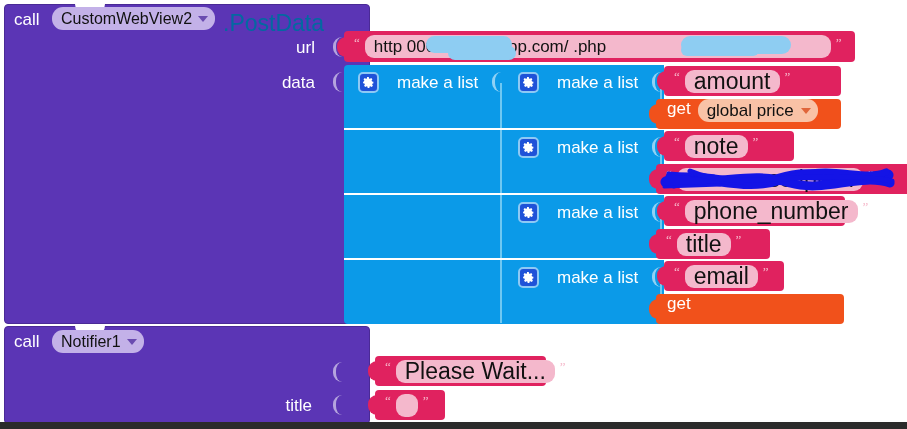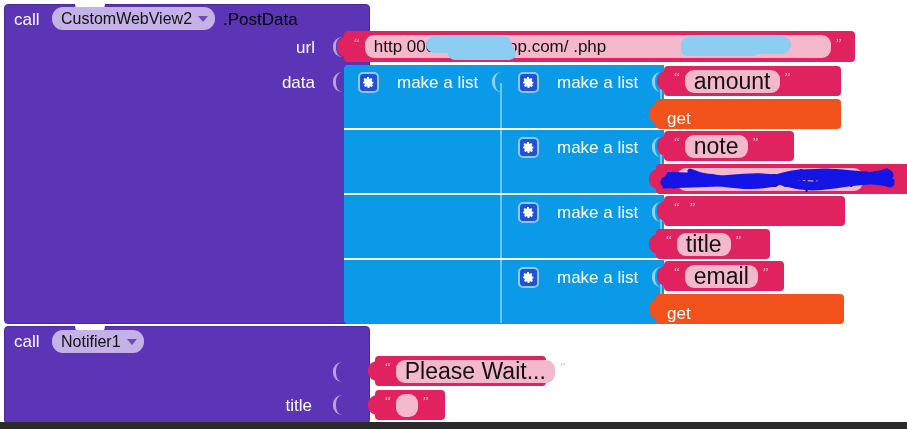--- a/index.html
+++ b/index.html
@@ -19,21 +19,21 @@
   .purple-block{position:absolute;background:#5b35b5;border:1px solid #4a2a96;box-sizing:border-box;}
   .notch-top{position:absolute;top:-1px;width:30px;height:9px;background:#ffffff;
      border-bottom-left-radius:14px;border-bottom-right-radius:14px;}
   .notch-bot{position:absolute;width:30px;height:9px;background:#5b35b5;
      border-bottom-left-radius:14px;border-bottom-right-radius:14px;border:1px solid #4a2a96;border-top:none;box-sizing:border-box;}
 
   .call-word{position:absolute;color:#ffffff;font-size:17px;}
   .comp-drop{position:absolute;background:#c3b1e8;border-radius:11px;height:23px;display:flex;align-items:center;padding:0 7px 0 9px;box-sizing:border-box;}
   .comp-drop .nm{color:#111;font-size:16px;white-space:nowrap;}
   .caret{margin-left:6px;width:0;height:0;border-left:5px solid transparent;border-right:5px solid transparent;border-top:6px solid #6a4bb0;}
-  .method-name{position:absolute;color:#000000;font-size:17px;white-space:nowrap;}
+  .method-name{position:absolute;color:#0369a1;font-size:23px;white-space:nowrap;}
 
   .socket-lbl{position:absolute;color:#ffffff;font-size:17px;text-align:right;white-space:nowrap;}
   
   .sock{position:absolute;width:9px;height:20px;background:transparent;
         border-left:3px solid rgba(255,255,255,.55);border-radius:9px 0 0 9px;}
 
   
   .cyan{position:absolute;background:#0b9ae8;box-sizing:border-box;}
   .cyan-sep{position:absolute;background:#ffffff;height:2px;}
   .cyan-vline{position:absolute;background:#6fc8f2;width:2px;}
@@ -43,21 +43,21 @@
   
   .mag{position:absolute;background:#e0225f;box-sizing:border-box;display:flex;align-items:center;}
   .mag .q{color:#f6b9cb;font-size:13px;font-family:"Liberation Serif",serif;margin:0 5px 0 10px;position:relative;top:-4px;}
   .mag .q2{color:#f6b9cb;font-size:13px;font-family:"Liberation Serif",serif;margin:0 9px 0 5px;position:relative;top:-4px;}
   .txtfield{background:#f4b8cc;border-radius:9px;height:23px;display:flex;align-items:center;padding:0 9px;box-sizing:border-box;}
   .txtfield span{color:#111;font-size:23px;white-space:nowrap;}
   
   .plug{position:absolute;left:-7px;top:50%;transform:translateY(-50%);width:9px;height:20px;border-radius:9px 0 0 9px;}
 
   
-  .org{position:absolute;background:#f1511b;box-sizing:border-box;display:flex;align-items:flex-end;}
+  .org{position:absolute;background:#f1511b;box-sizing:border-box;display:flex;align-items:flex-start;}
   .org .get{color:#ffffff;font-size:17px;margin:0 7px 0 11px;}
   .varfield{background:#f9c2a6;border-radius:11px;height:23px;display:flex;align-items:center;padding:0 7px 0 9px;box-sizing:border-box;}
   .varfield span{color:#111;font-size:17px;white-space:nowrap;}
   .caret-o{margin-left:7px;width:0;height:0;border-left:5px solid transparent;border-right:5px solid transparent;border-top:6px solid #e0653a;}
 
   
   .redact-blue{position:absolute;background:#8ecdf2;border-radius:12px;}
   .scribble{position:absolute;}
 
   .bottombar{position:absolute;left:0;bottom:0;width:907px;height:7px;background:#2b2b2b;}
@@ -129,20 +129,24 @@
     <span class="q">“</span>
     <div class="txtfield">
       <span>amount</span>
     </div>
     <span class="q2">”</span>
   </div>
 
   <div class="org" style="left:656px;top:99px;width:185px;height:30px;border-radius:4px;">
     <div class="plug" style="background:#f1511b;"></div>
     <span class="get">get</span>
+    <div class="varfield">
+      <span>global price</span>
+      <span class="caret-o"></span>
+    </div>
   </div>
 
   <div class="cyan" style="left:504px;top:130px;width:160px;height:64px;"></div>
   <div class="cyan-sep" style="left:344px;top:193px;width:320px;"></div>
   <div class="gear" style="left:518px;top:137px;">
     <svg width="13" height="13" viewBox="0 0 24 24" aria-hidden="true">
       <path fill="#ffffff" d="M12 8.2a3.8 3.8 0 1 0 0 7.6 3.8 3.8 0 0 0 0-7.6zm0 5.6a1.8 1.8 0 1 1 0-3.6 1.8 1.8 0 0 1 0 3.6z"></path>
       <path fill="#ffffff" d="M21 13.6v-3.2l-2.5-.4a6.9 6.9 0 0 0-.8-1.9l1.5-2-2.3-2.3-2 1.5a6.9 6.9 0 0 0-1.9-.8L12.6 2h-3.2l-.4 2.5a6.9 6.9 0 0 0-1.9.8l-2-1.5-2.3 2.3 1.5 2a6.9 6.9 0 0 0-.8 1.9L2 10.4v3.2l2.5.4c.2.7.5 1.3.8 1.9l-1.5 2 2.3 2.3 2-1.5c.6.3 1.2.6 1.9.8l.4 2.5h3.2l.4-2.5c.7-.2 1.3-.5 1.9-.8l2 1.5 2.3-2.3-1.5-2c.3-.6.6-1.2.8-1.9l2.5-.4z"></path>
     </svg>
   </div>
@@ -190,20 +194,23 @@
     </svg>
   </div>
   <div class="lbl" style="position:absolute;left:557px;top:204px;">make a list</div>
   <div class="sock" style="left:652px;top:202px;"></div>
   <div class="sock" style="left:652px;top:234px;"></div>
   <div class="cyan-vline" style="left:660px;top:213px;height:42px;"></div>
 
   <div class="mag" style="left:664px;top:196px;width:181px;height:30px;border-radius:4px;">
     <div class="plug" style="background:#e0225f;"></div>
     <span class="q">“</span>
+    <div class="txtfield">
+      <span>phone_number</span>
+    </div>
     <span class="q2">”</span>
   </div>
 
   <div class="mag" style="left:656px;top:229px;width:114px;height:30px;border-radius:4px;">
     <div class="plug" style="background:#e0225f;"></div>
     <span class="q">“</span>
     <div class="txtfield">
       <span>title</span>
     </div>
     <span class="q2">”</span>

